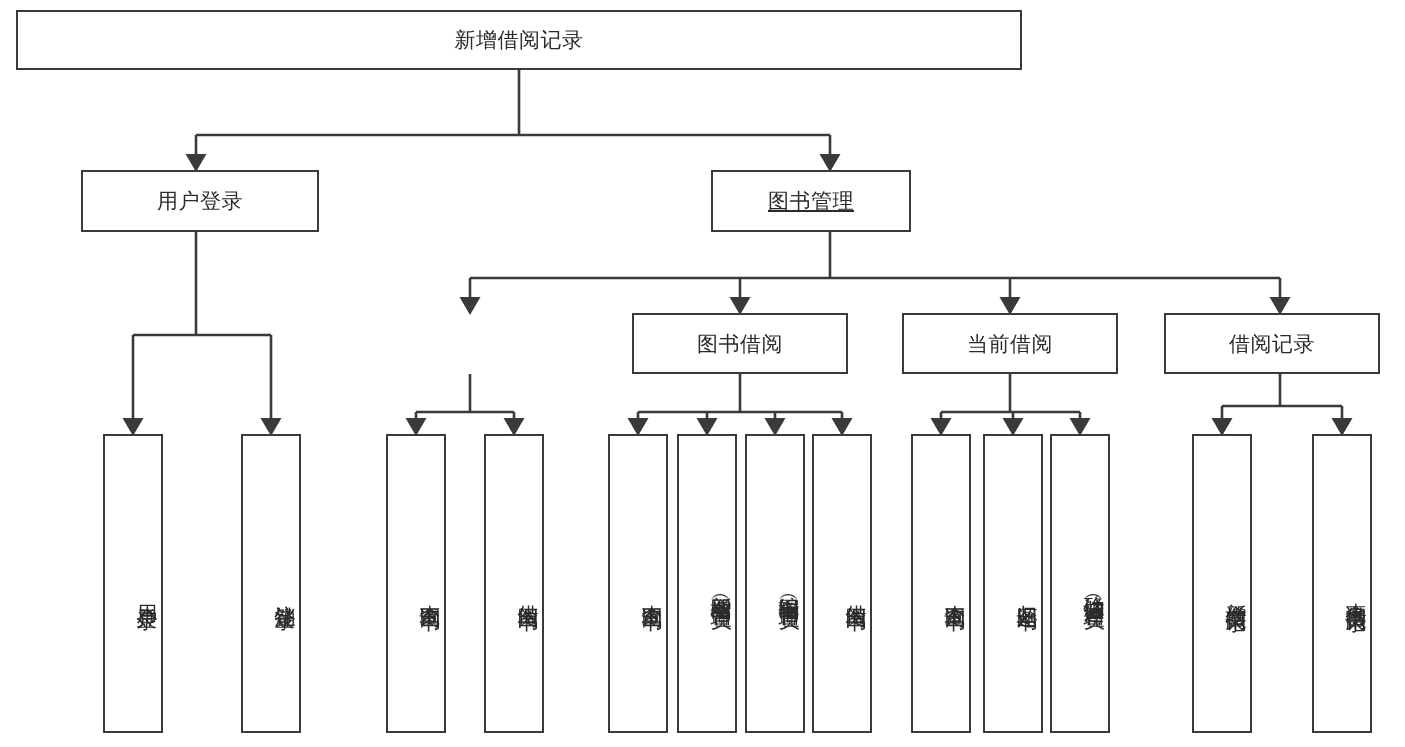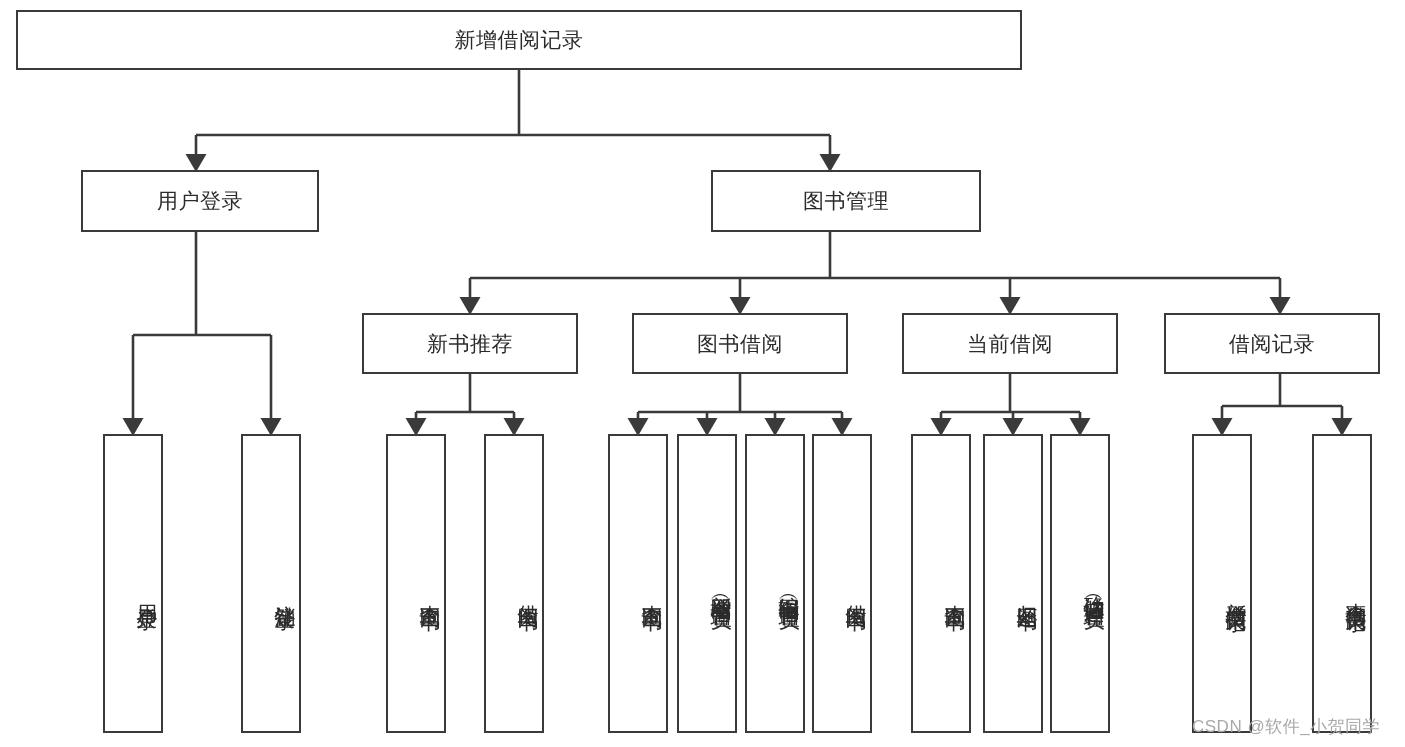--- a/index.html
+++ b/index.html
@@ -116,36 +116,34 @@
       <path d="M 1280,374 L 1280,406"></path>
       <path d="M 1222,406 L 1342,406"></path>
       <path d="M 1222,406 L 1222,426" marker-end="url(#arrowhead)"></path>
       <path d="M 1342,406 L 1342,426" marker-end="url(#arrowhead)"></path>
     </g>
   </svg>
 
   <div class="node node-h" style="left: 16px; top: 10px; width: 1006px; height: 60px;">新增借阅记录</div>
 
   <div class="node node-h" style="left: 81px; top: 170px; width: 238px; height: 62px;">用户登录</div>
-  <div class="node node-h" style="left: 711px; top: 170px; width: 270px; height: 62px;">图书管理</div>
+  <div class="node node-h" style="left: 711px; top: 170px; width: 200px; height: 62px; text-decoration: underline;">图书管理</div>
 
-  <div class="node node-h" style="left: 362px; top: 313px; width: 216px; height: 61px;">新书推荐</div>
   <div class="node node-h" style="left: 902px; top: 313px; width: 216px; height: 61px;">当前借阅</div>
   <div class="node node-h" style="left: 632px; top: 313px; width: 216px; height: 61px;">图书借阅</div>
   <div class="node node-h" style="left: 1164px; top: 313px; width: 216px; height: 61px;">借阅记录</div>
 
   <div class="node node-v" style="left: 103px; top: 434px; width: 60px; height: 299px;">用户登录</div>
   <div class="node node-v" style="left: 241px; top: 434px; width: 60px; height: 299px;">注销登录</div>
   <div class="node node-v" style="left: 386px; top: 434px; width: 60px; height: 299px;">查询图书</div>
   <div class="node node-v" style="left: 484px; top: 434px; width: 60px; height: 299px;">借阅图书</div>
   <div class="node node-v" style="left: 608px; top: 434px; width: 60px; height: 299px;">查询图书</div>
   <div class="node node-v tall-text" style="left: 677px; top: 434px; width: 60px; height: 299px;">新增图书（管理员）</div>
   <div class="node node-v tall-text" style="left: 745px; top: 434px; width: 60px; height: 299px;">编辑图书（管理员）</div>
   <div class="node node-v" style="left: 812px; top: 434px; width: 60px; height: 299px;">借阅图书</div>
   <div class="node node-v" style="left: 911px; top: 434px; width: 60px; height: 299px;">查询图书</div>
   <div class="node node-v" style="left: 983px; top: 434px; width: 60px; height: 299px;">归还图书</div>
   <div class="node node-v tall-text" style="left: 1050px; top: 434px; width: 60px; height: 299px;">确认归还（管理员）</div>
   <div class="node node-v" style="left: 1192px; top: 434px; width: 60px; height: 299px;">新增借阅记录</div>
   <div class="node node-v" style="left: 1312px; top: 434px; width: 60px; height: 299px;">查询借阅记录</div>
 
-  <div class="watermark" style="left:1192px; top:715px;">CSDN @软件_小贺同学</div>
 
 </div>
 
 </body></html>

